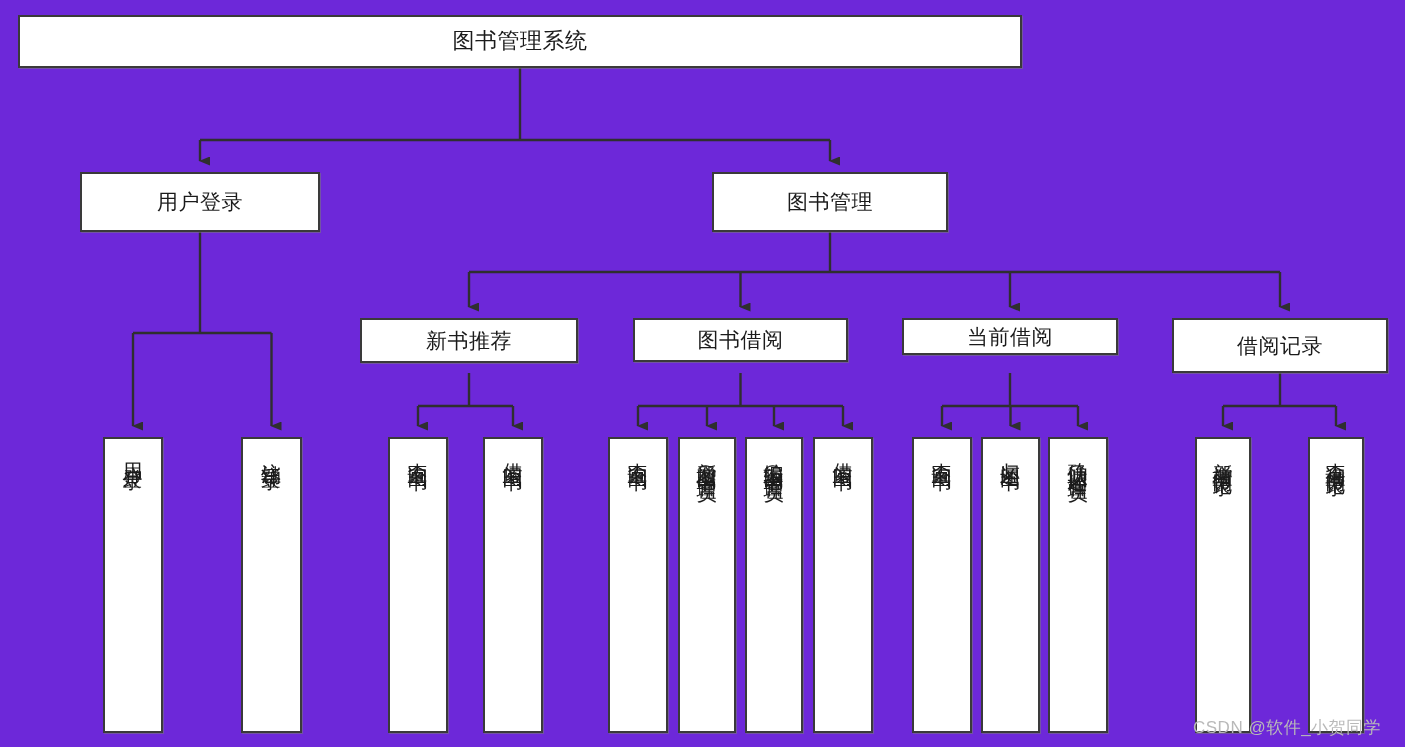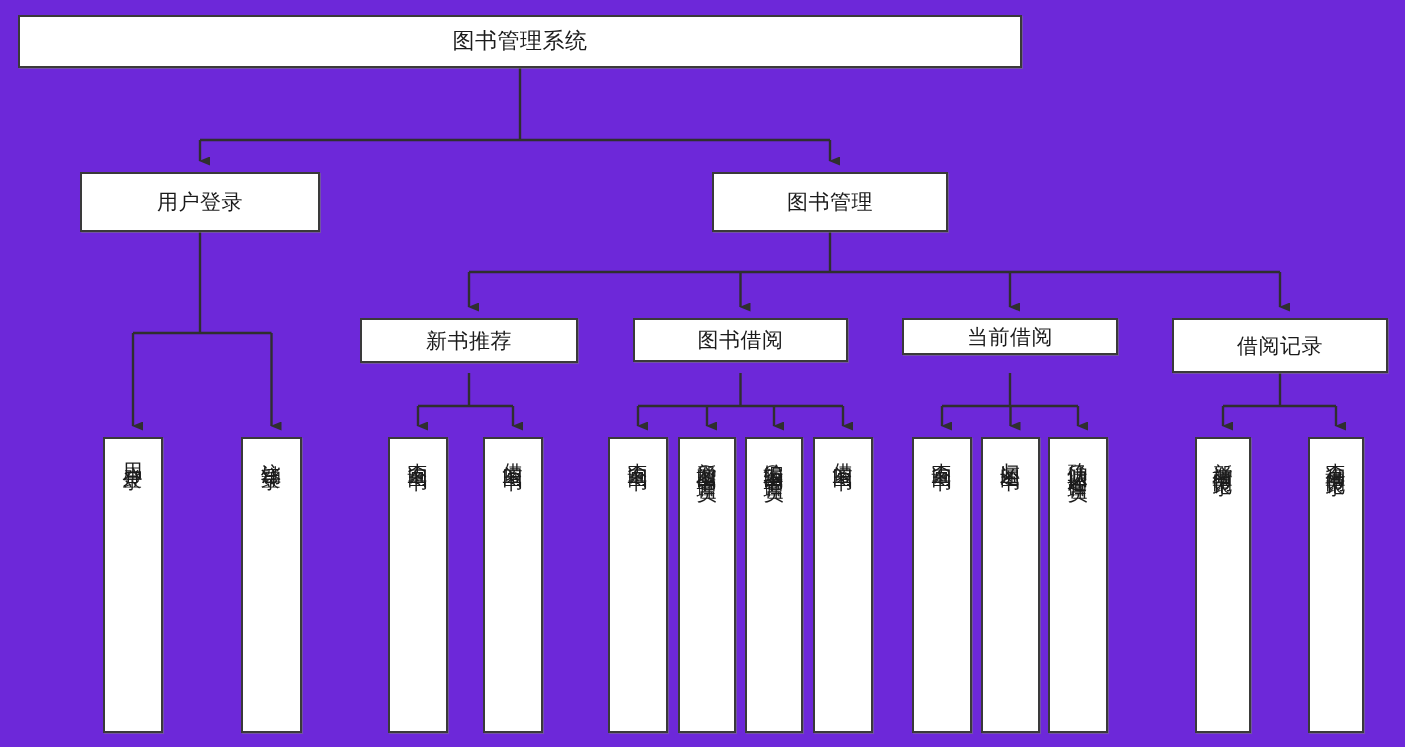--- a/index.html
+++ b/index.html
@@ -178,13 +178,14 @@
         <span class="node-label">确认归还（管理员）</span>
       </div>
       <div class="node vert" style="left: 1195px; top: 437px; width: 56px; height: 296px;">
         <span class="node-label">新增借阅记录</span>
       </div>
       <div class="node vert" style="left: 1308px; top: 437px; width: 56px; height: 296px;">
         <span class="node-label">查询借阅记录</span>
       </div>
     </div>
 
+  <div id="watermark" style="left: 1193px; top: 716px;">CSDN @软件_小贺同学</div>
 </div>
 
 </body></html>

